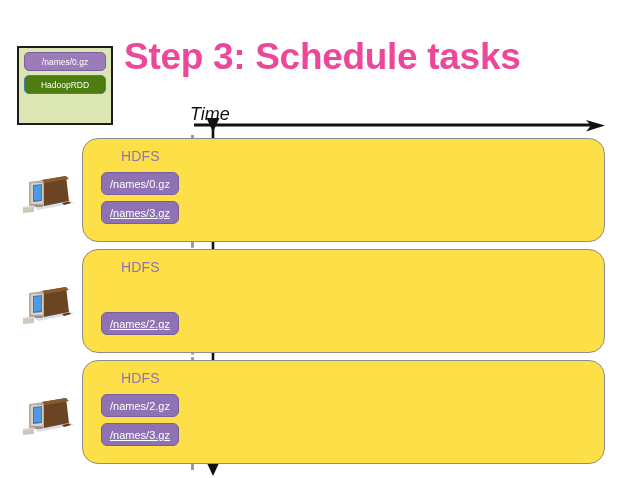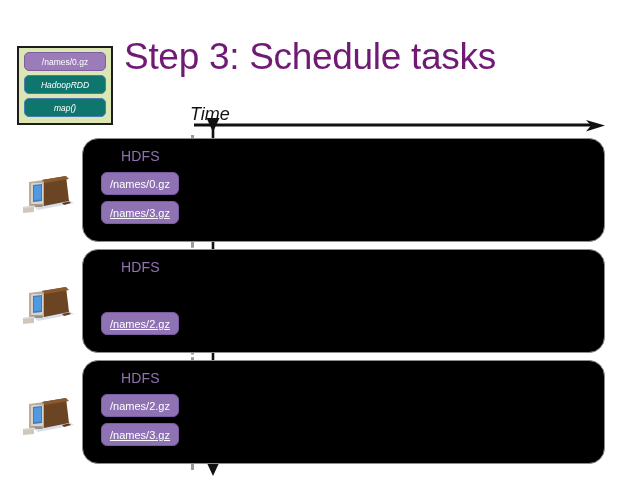--- a/index.html
+++ b/index.html
@@ -33,30 +33,30 @@
     line-height: 19px;
     border-radius: 5px;
     text-align: center;
     color: #ffffff;
     font-size: 8.5px;
     margin-bottom: 4px;
     box-sizing: border-box;
   }
   .legend-chip:last-child { margin-bottom: 0; }
   .chip-rdd    { background: #9b7cb9; border: 1px solid #7c5fa0; }
-  .chip-stage  { background: #0f766e; border: 1px solid #4a7cb3; font-style: italic; }
+  .chip-stage  { background: #4d7c0f; border: 1px solid #4a7cb3; }
 
   
   #slide-title {
     position: absolute;
     left: 124px;
     top: 36px;
     font-size: 37px;
-    font-weight: 400;
-    color: #701a75;
+    font-weight: 700;
+    color: #ec4899;
     letter-spacing: -0.3px;
     white-space: nowrap;
   }
 
   
   #time-label {
     position: absolute;
     left: 190px;
     top: 104px;
     font-size: 18px;
@@ -91,21 +91,21 @@
   }
 
   
   .node-panel {
     position: absolute;
     left: 82px;
     width: 523px;
     height: 104px;
     border: 1.5px solid #8d8d8d;
     border-radius: 16px;
-    background: #000000;
+    background: #fde047;
     box-sizing: border-box;
   }
   #node-panel-0 { top: 138px; }
   #node-panel-1 { top: 249px; }
   #node-panel-2 { top: 360px; }
 
   .hdfs-label {
     position: absolute;
     left: 38px;
     top: 9px;
@@ -140,21 +140,20 @@
   #machine-icon-0 { top: 170px; }
   #machine-icon-1 { top: 281px; }
   #machine-icon-2 { top: 392px; }
 </style>
 </head>
 <body>
 
 <div id="legend-box">
   <div class="legend-chip chip-rdd">/names/0.gz</div>
   <div class="legend-chip chip-stage">HadoopRDD</div>
-  <div class="legend-chip chip-stage">map()</div>
 </div>
 
 <div id="slide-title">Step 3: Schedule tasks</div>
 
 <div id="time-label">Time</div>
 
 <svg id="time-axis" viewBox="0 0 412 14" xmlns="http://www.w3.org/2000/svg">
   <line x1="0" y1="5" x2="398" y2="5" stroke="#111111" stroke-width="3.2"></line>
   <polygon points="392,0 411,5.5 392,11.5 397,5.5" fill="#111111"></polygon>
 </svg>

